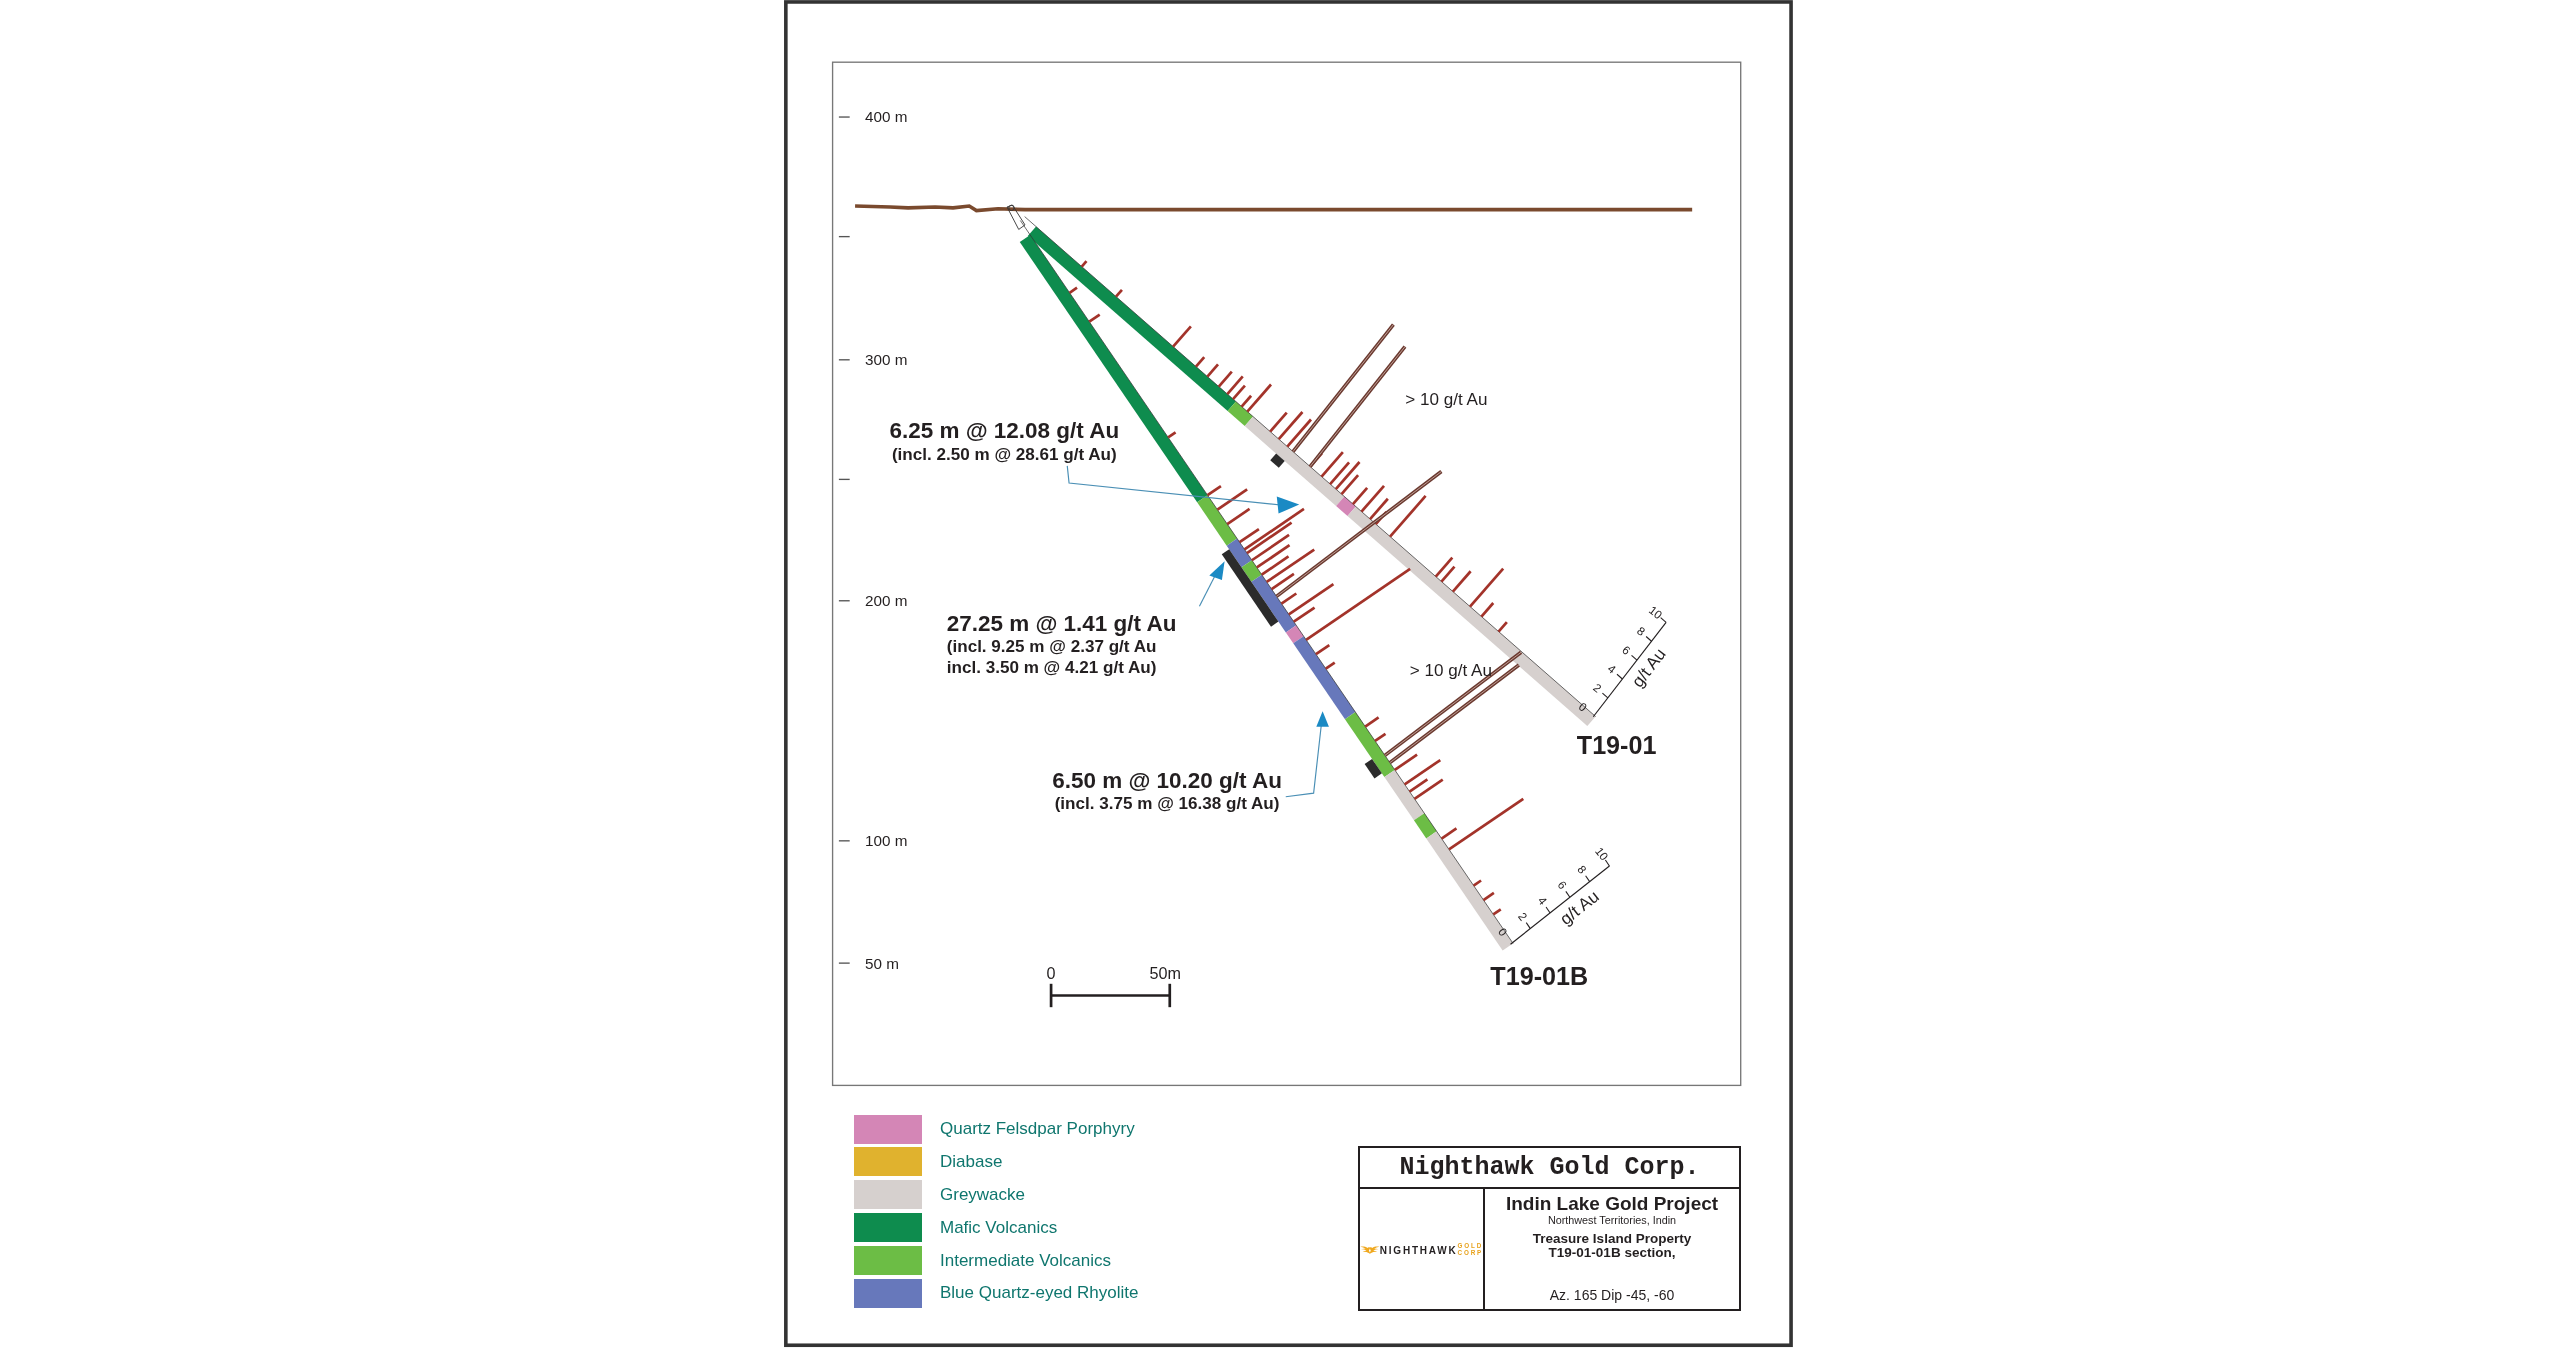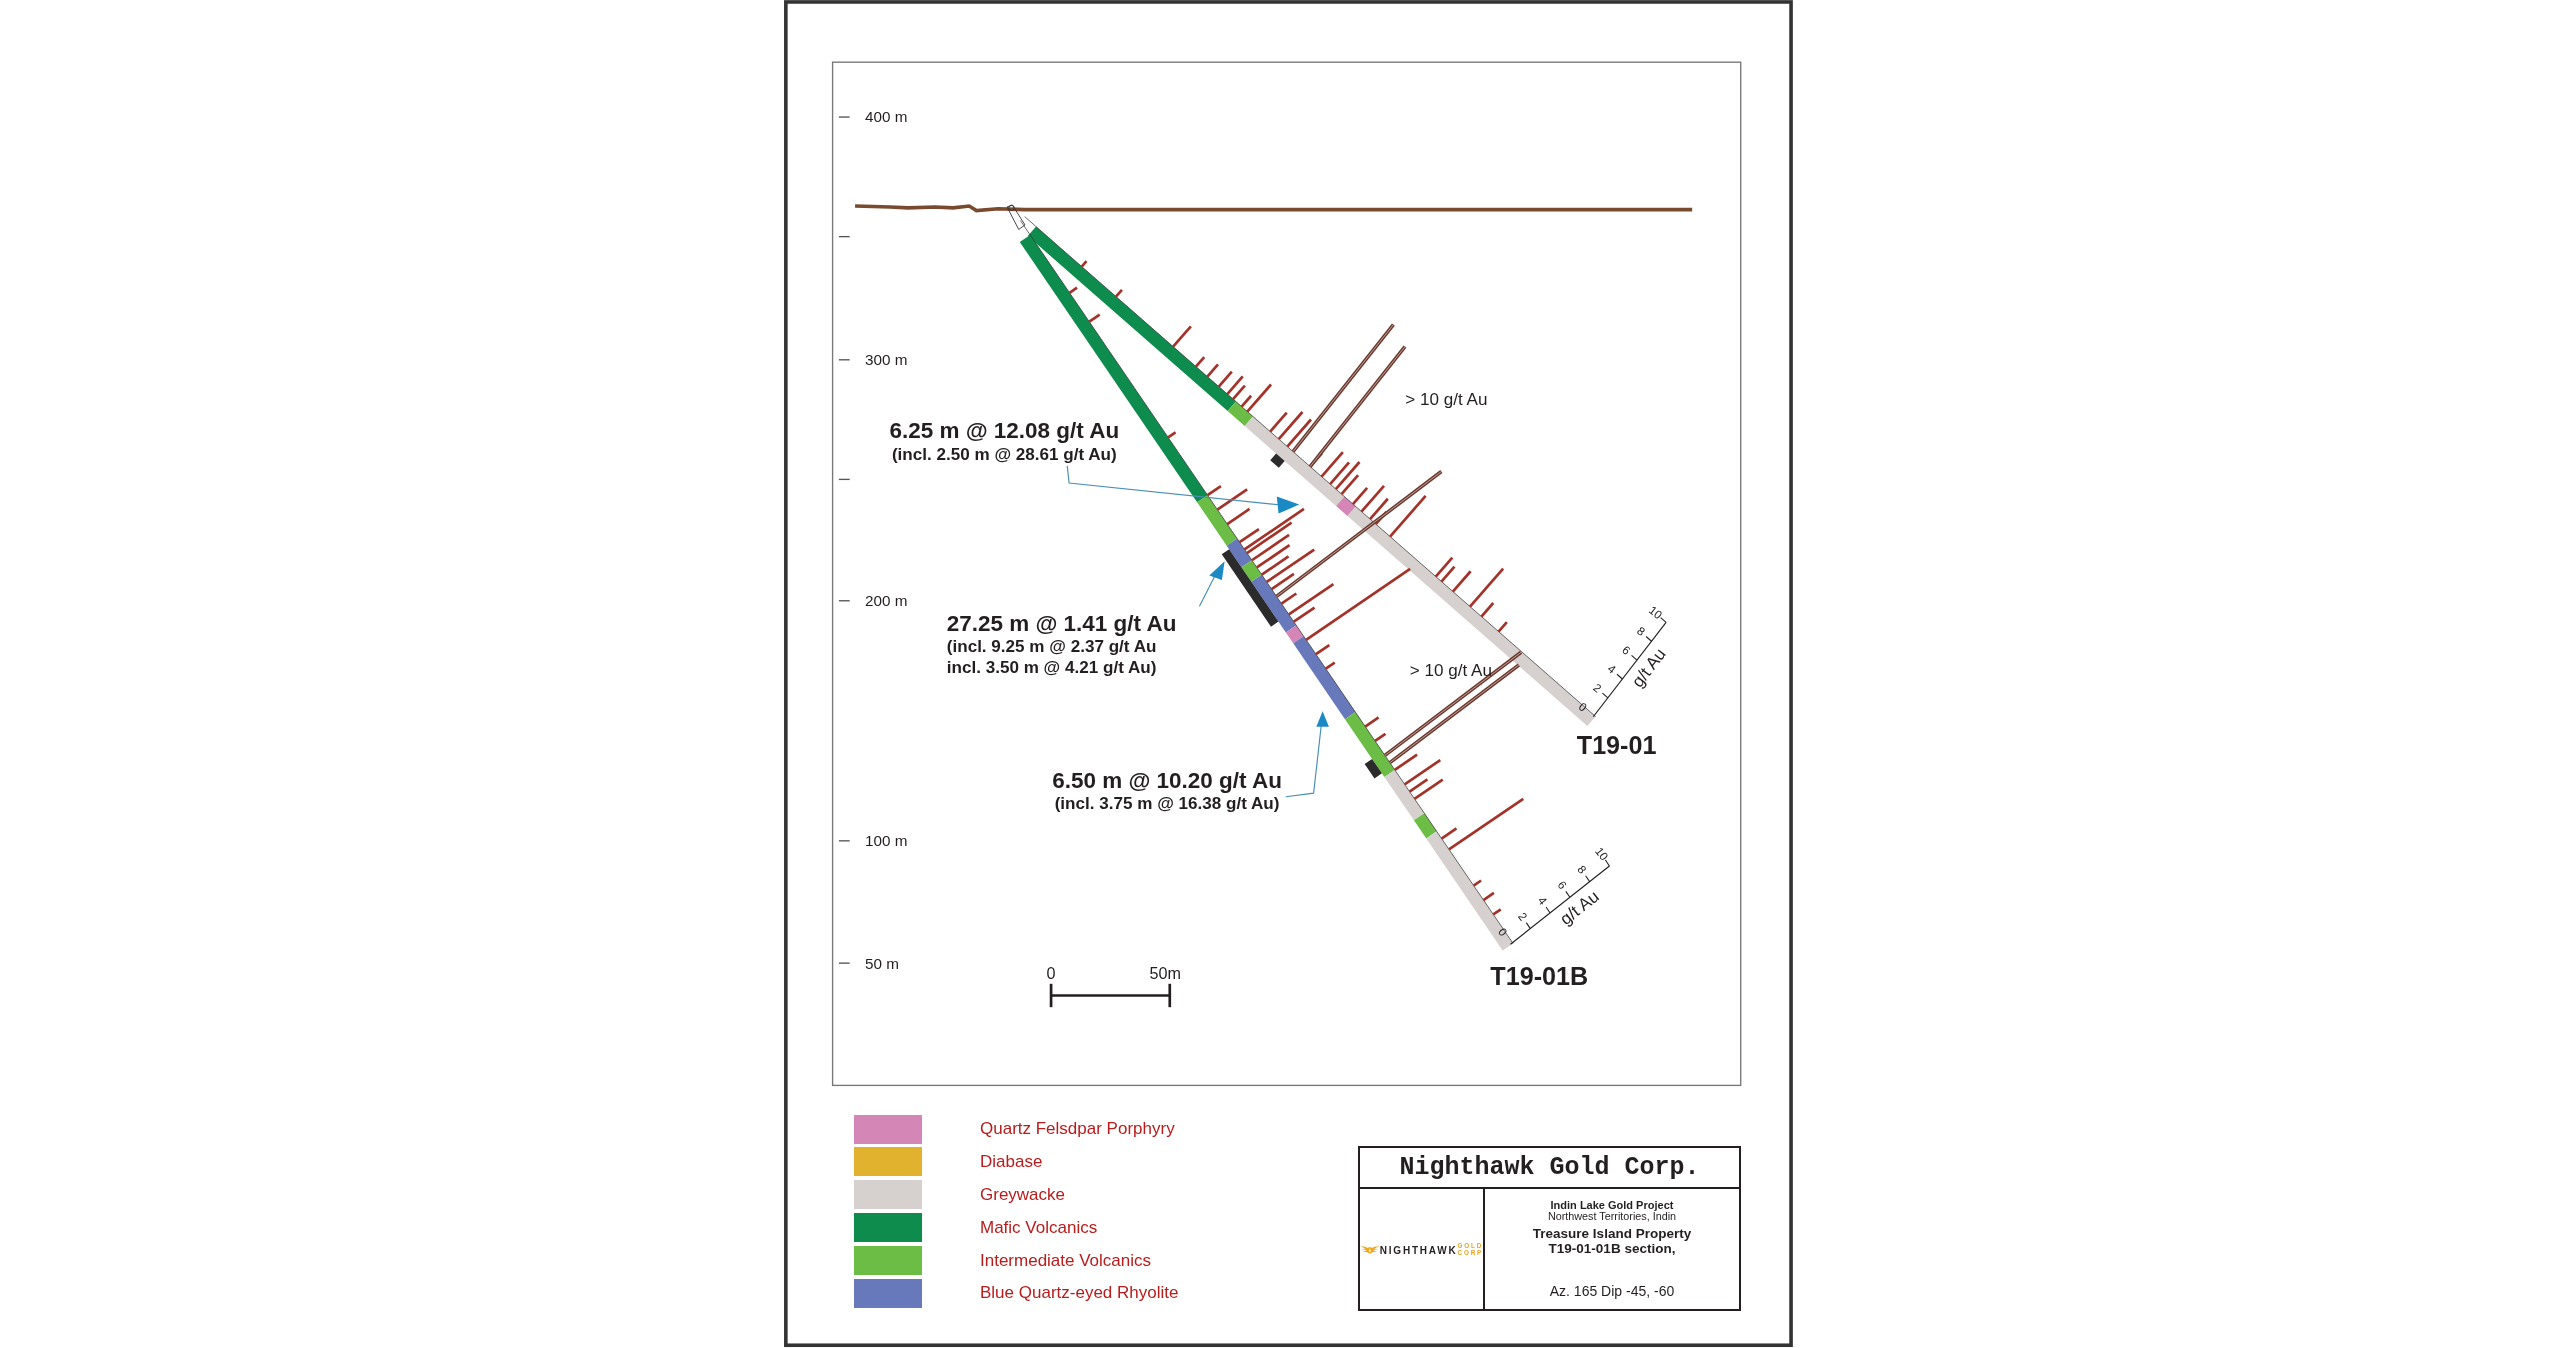--- a/index.html
+++ b/index.html
@@ -2,27 +2,27 @@
 <html style="font-size:14.4px"><head>
 <meta charset="utf-8">
 <style>
   html, body { margin:0; padding:0; background:#ffffff; }
   body { width:2576px; height:1349px; position:relative; overflow:hidden; font-family:"Liberation Sans", sans-serif; color:#231f20; }
   #stage { position:absolute; left:0; top:0; width:2576px; height:1349px;border-radius:31px; }
   svg text { font-family:"Liberation Sans", sans-serif; }
   .legend { position:absolute; left:854px; top:1113px; }
   .legend-row { display:flex; align-items:center; height:32px; margin-bottom:0.9px; }
   .swatch { width:68px; height:29px; margin-right:18px; }
-  .legend-label { font-size:17px; color:#b91c1c;margin-left:40px; }
+  .legend-label { font-size:17px; color:#0f766e; }
   .title-block { position:absolute; left:1358px; top:1146px; width:383px; height:165px; border:2.7px solid #231f20; box-sizing:border-box; }
   .tb-header { height:39px; border-bottom:2.7px solid #231f20; display:flex; align-items:center; justify-content:center; font-weight:bold; font-size:25px;font-family:Liberation Mono, monospace; }
   .tb-body { display:flex; height:calc(100% - 41px); }
   .tb-logo { width:123px; border-right:2.7px solid #231f20; display:flex; flex-direction:row; align-items:center; justify-content:center; }
   .tb-info { flex:1; display:flex; flex-direction:column; align-items:center; justify-content:center; text-align:center; line-height:1.1; }
-  .tb-proj { font-weight:bold; font-size:11px; }
+  .tb-proj { font-weight:bold; font-size:19px; }
   .tb-loc { font-size:10.8px; margin-bottom:4.5px; }
   .tb-prop { font-weight:bold; font-size:13.5px; }
   .tb-az { font-size:14px; margin-top:27px; }
   .logo-word { font-weight:bold; font-size:10px; letter-spacing:1.8px; color:#231f20; margin-top:3.6px; }
   .logo-sub { font-size:6.3px; letter-spacing:1.8px; color:#e8a21c; font-weight:bold; }
 </style>
 </head>
 <body>
 
 <div id="stage">

